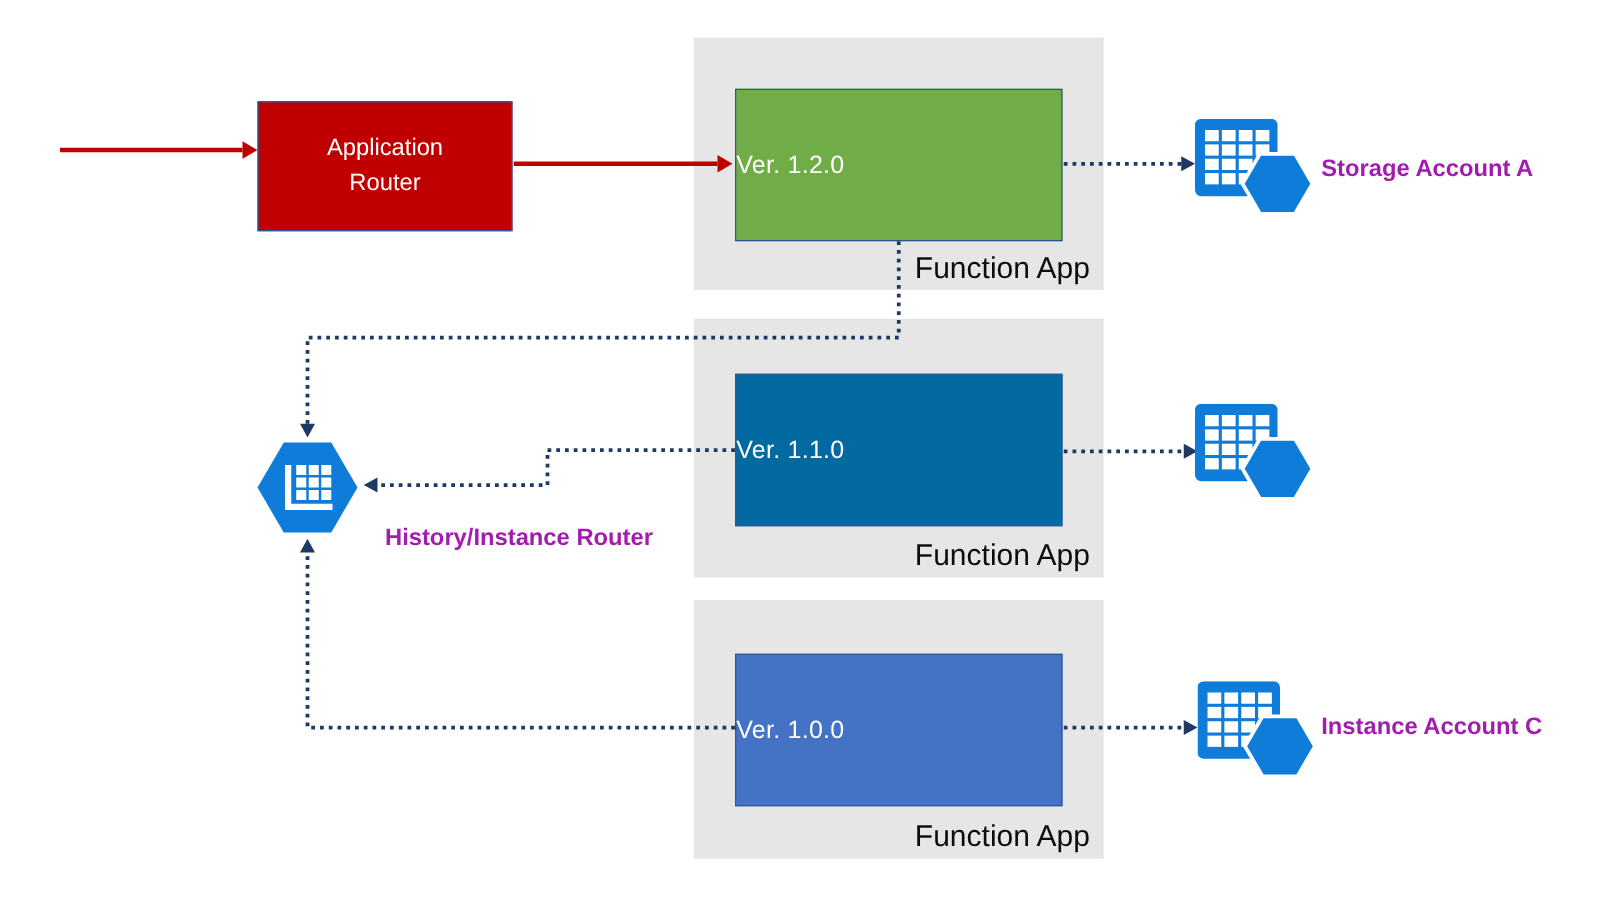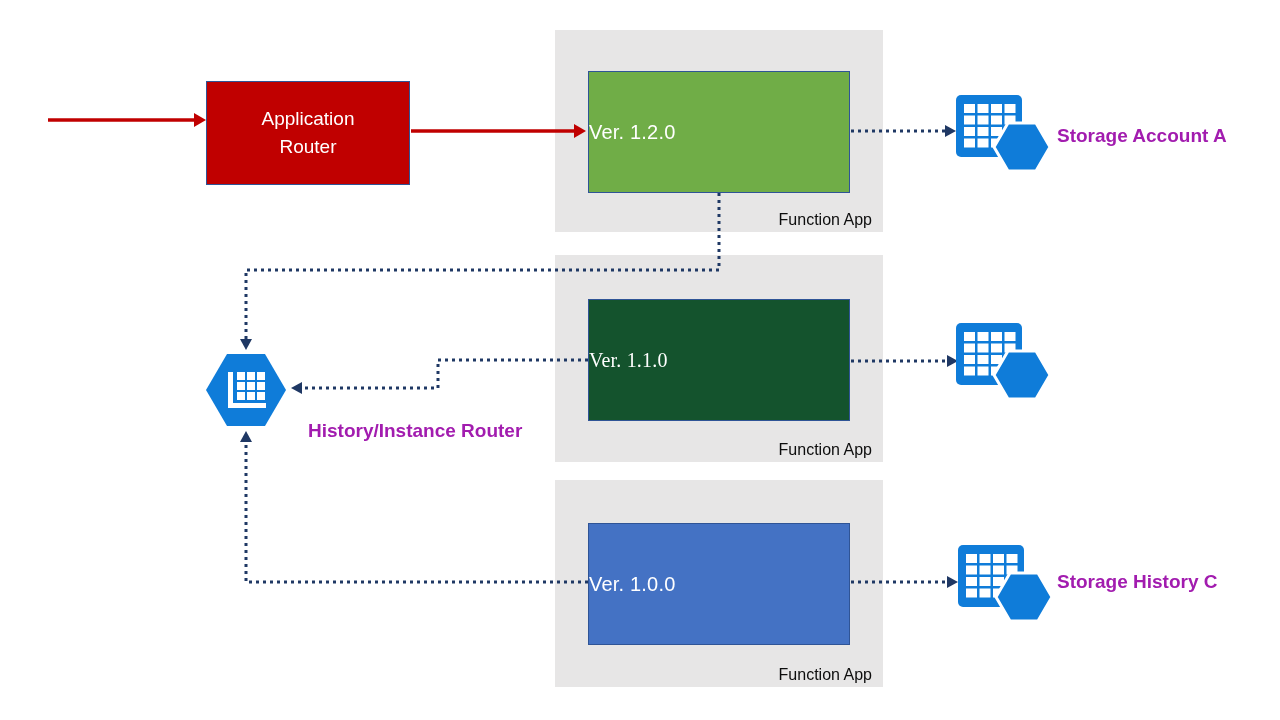--- a/index.html
+++ b/index.html
@@ -42,21 +42,21 @@
   .ver-label {
     color: #ffffff;
     font-size: 20px;
     letter-spacing: 0.2px;
   }
   .fa-label {
     position: absolute;
     right: 11px;
     bottom: 3px;
     color: #0d0d0d;
-    font-size: 16px;
+    font-size: 24px;
   }
   .router-box {
     position: absolute;
     left: 206px;
     top: 81px;
     width: 204px;
     height: 104px;
     border: 1.5px solid #2F5496;
     display: flex;
     align-items: center;
@@ -138,21 +138,21 @@
   </div>
 
   <div class="fa-container" style="top: 30px; height: 202px; background-color: rgb(231, 230, 230);">
     <div class="ver-box" style="top: 41px; background-color: rgb(112, 173, 71);">
       <span class="ver-label">Ver. 1.2.0</span>
     </div>
     <div class="fa-label">Function App</div>
   </div>
 
   <div class="fa-container" style="top: 255px; height: 207px; background-color: rgb(231, 230, 230);">
-    <div class="ver-box" style="top: 44px; background-color: #14532d; font-family: Liberation Serif, serif;">
+    <div class="ver-box" style="top: 44px; background-color: #0369a1;">
       <span class="ver-label">Ver. 1.1.0</span>
     </div>
     <div class="fa-label">Function App</div>
   </div>
 
   <div class="fa-container" style="top: 480px; height: 207px; background-color: rgb(231, 230, 230); padding-left: 20px;">
     <div class="ver-box" style="top: 43px; background-color: rgb(68, 114, 196);">
       <span class="ver-label">Ver. 1.0.0</span>
     </div>
     <div class="fa-label">Function App</div>
@@ -226,21 +226,21 @@
           <rect x="35" y="32" width="11" height="9"></rect>
           <rect x="48.5" y="32" width="11" height="9"></rect>
         <rect x="8" y="43.5" width="11" height="9"></rect>
           <rect x="21.5" y="43.5" width="11" height="9"></rect>
           <rect x="35" y="43.5" width="11" height="9"></rect>
           <rect x="48.5" y="43.5" width="11" height="9"></rect>
       </g>
       <polygon stroke="#ffffff" stroke-width="3" points="38,52 52,28 80,28 94,52 80,76 52,76" fill="#0F7CD9"></polygon>
     </svg>
   </div>
-  <div class="side-label" style="left:1057px; top:569px;">Storage History C</div>
+  <div class="side-label" style="left:1057px; top:569px;">Instance Account C</div>
 
   <div class="icon-block" style="left:204px; top:348px;">
     <svg width="84" height="84" viewBox="0 0 84 84">
       <polygon points="2,42 23,6 61,6 82,42 61,78 23,78" fill="#0F7CD9"></polygon>
       <g fill="#ffffff">
         <rect x="24" y="24" width="5" height="36"></rect>
         <rect x="24" y="55" width="38" height="5"></rect>
         <rect x="33" y="24" width="8" height="8"></rect>
           <rect x="43" y="24" width="8" height="8"></rect>
           <rect x="53" y="24" width="8" height="8"></rect>

